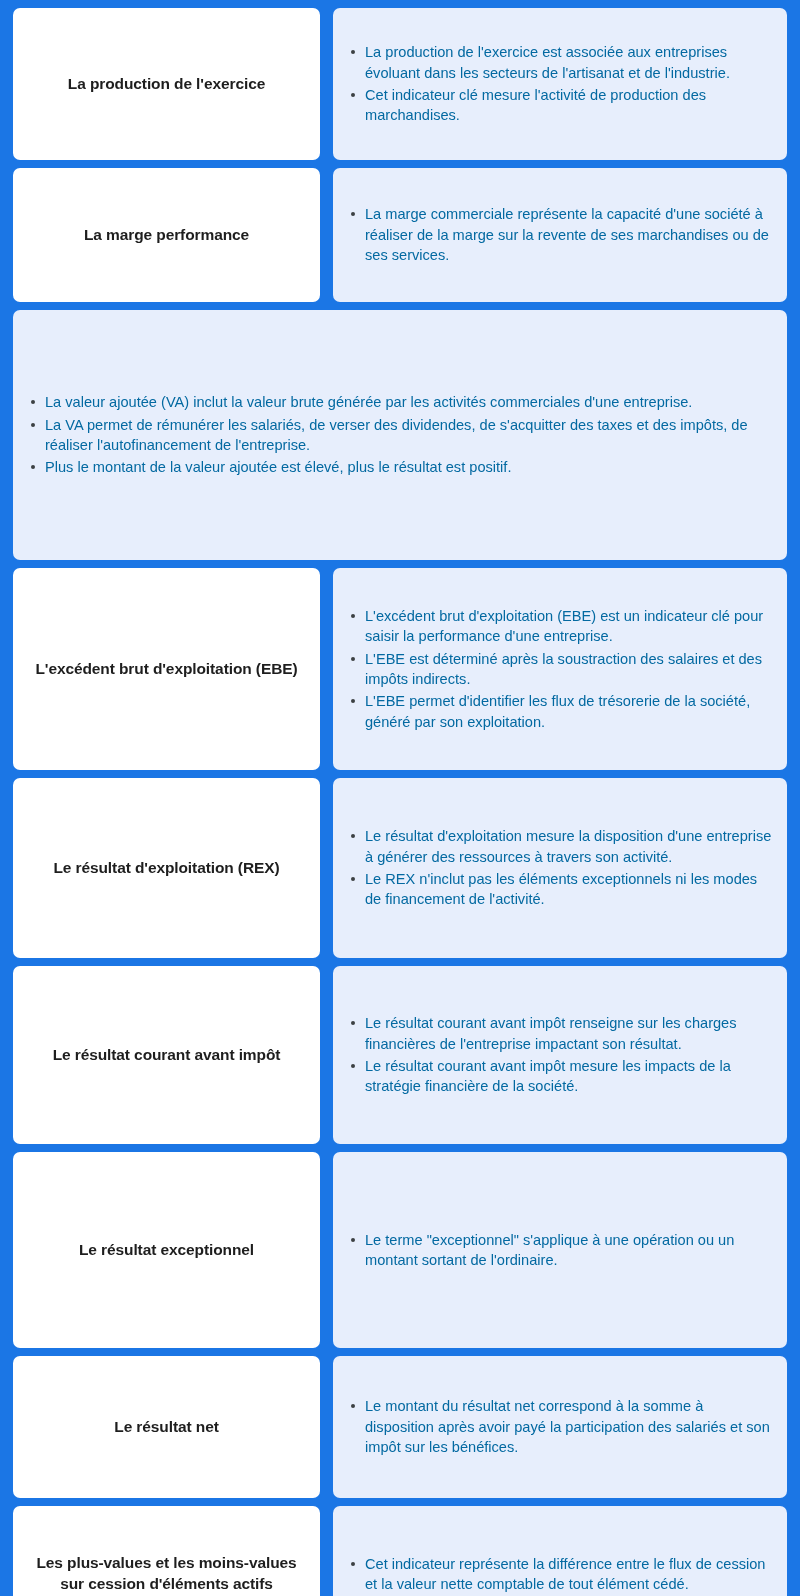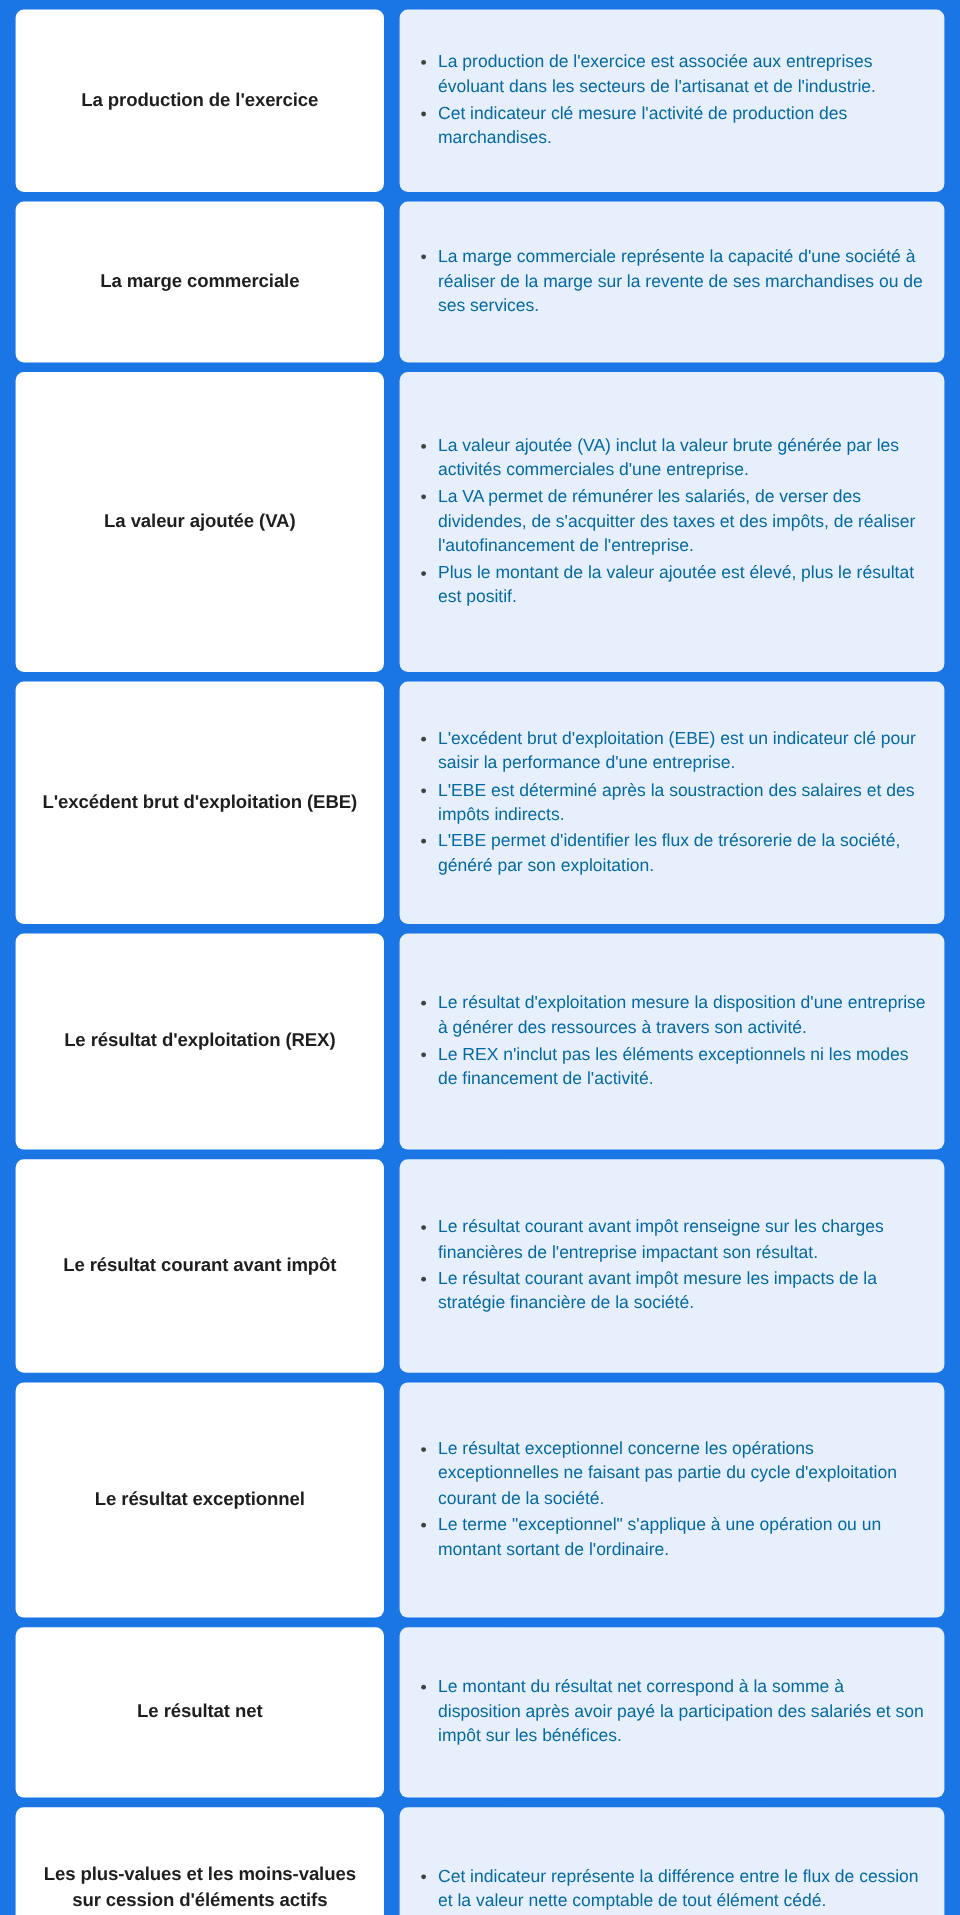--- a/index.html
+++ b/index.html
@@ -107,32 +107,29 @@
       </div>
       <div class="desc-cell">
         <ul class="desc-list">
           <li class="desc-item">La production de l'exercice est associée aux entreprises évoluant dans les secteurs de l'artisanat et de l'industrie.</li>
           <li class="desc-item">Cet indicateur clé mesure l'activité de production des marchandises.</li>
         </ul>
       </div>
     </div>
     <div class="table-row r1">
       <div class="term-cell">
-        <div class="term-label">La marge commerciale</div>
+        <div class="term-label">La marge performance</div>
       </div>
       <div class="desc-cell">
         <ul class="desc-list">
           <li class="desc-item">La marge commerciale représente la capacité d'une société à réaliser de la marge sur la revente de ses marchandises ou de ses services.</li>
         </ul>
       </div>
     </div>
     <div class="table-row r2">
-      <div class="term-cell">
-        <div class="term-label">La valeur ajoutée (VA)</div>
-      </div>
       <div class="desc-cell">
         <ul class="desc-list">
           <li class="desc-item">La valeur ajoutée (VA) inclut la valeur brute générée par les activités commerciales d'une entreprise.</li>
           <li class="desc-item">La VA permet de rémunérer les salariés, de verser des dividendes, de s'acquitter des taxes et des impôts, de réaliser l'autofinancement de l'entreprise.</li>
           <li class="desc-item">Plus le montant de la valeur ajoutée est élevé, plus le résultat est positif.</li>
         </ul>
       </div>
     </div>
     <div class="table-row r3">
       <div class="term-cell">
@@ -167,21 +164,20 @@
           <li class="desc-item">Le résultat courant avant impôt mesure les impacts de la stratégie financière de la société.</li>
         </ul>
       </div>
     </div>
     <div class="table-row r6">
       <div class="term-cell">
         <div class="term-label">Le résultat exceptionnel</div>
       </div>
       <div class="desc-cell">
         <ul class="desc-list">
-          <li class="desc-item">Le résultat exceptionnel concerne les opérations exceptionnelles ne faisant pas partie du cycle d'exploitation courant de la société.</li>
           <li class="desc-item">Le terme "exceptionnel" s'applique à une opération ou un montant sortant de l'ordinaire.</li>
         </ul>
       </div>
     </div>
     <div class="table-row r7">
       <div class="term-cell">
         <div class="term-label">Le résultat net</div>
       </div>
       <div class="desc-cell">
         <ul class="desc-list">

